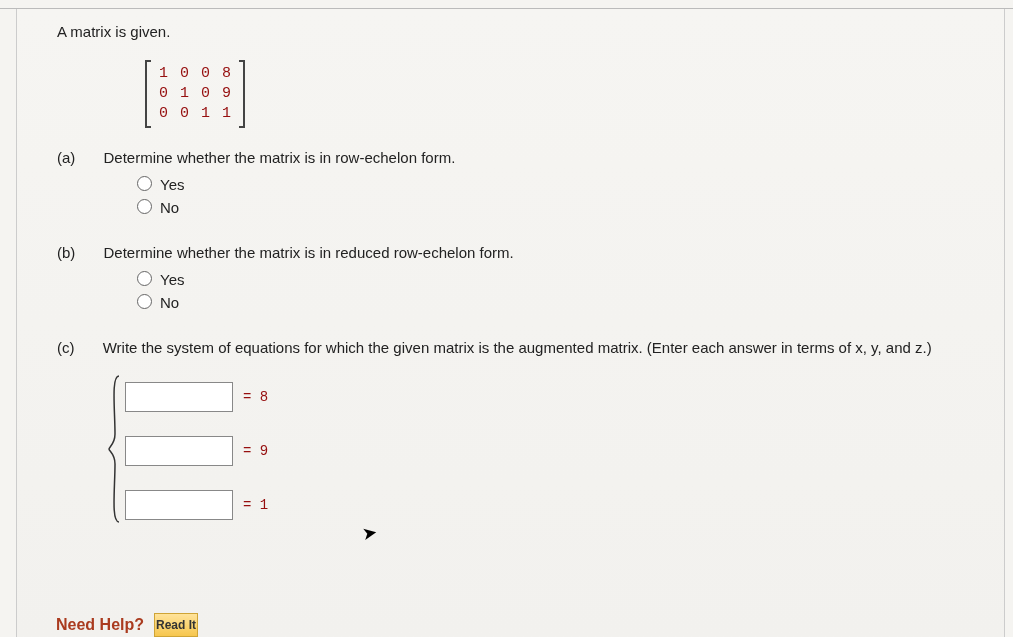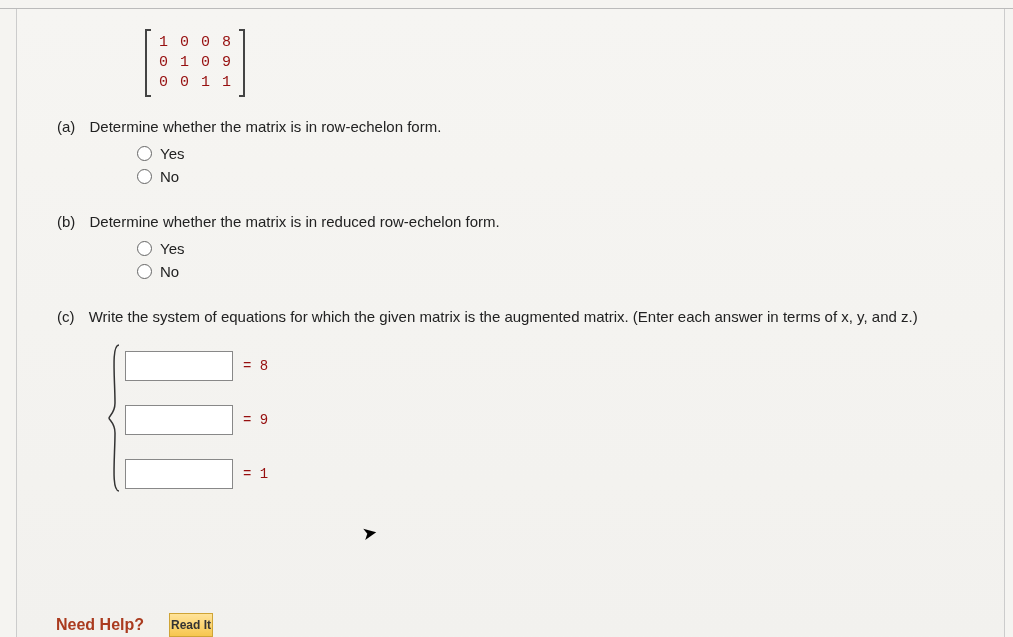--- a/index.html
+++ b/index.html
@@ -45,23 +45,23 @@
     .matrix-table td {
       font-family: "Courier New", monospace;
       font-size: 15px;
       color: #960f0f;
       text-align: center;
       padding: 0 6px;
       line-height: 20px;
     }
     .part { margin-bottom: 28px; }
     .part-label { display: inline; }
-    .part-text { display: inline; margin-left: 10px; }
+    .part-text { display: inline; margin-left: 24px; }
     .options { margin: 10px 0 0 80px; }
-    .option-row { display: flex; align-items: center; margin-bottom: 6px; }
+    .option-row { display: flex; align-items: flex-start; margin-bottom: 6px; }
     .radio {
       appearance: none;
       width: 15px; height: 15px;
       border: 1.5px solid #666;
       border-radius: 50%;
       margin-right: 8px;
       background: #fff;
       cursor: pointer;
     }
     .eq-block {
@@ -94,21 +94,21 @@
       margin-left: 10px;
       font-size: 14px;
     }
     .italic { }
     .help-row {
       position: absolute;
       bottom: 0;
       left: 56px;
       display: flex;
       align-items: center;
-      gap: 25px;
+      gap: 10px;
     }
     .need-help {
       color: #aa3b1f;
       font-weight: bold;
       font-size: 16px;
     }
     .read-it {
       background: linear-gradient(#ffe39a, #f6c64e);
       border: 1px solid #cfa436;
       font-size: 12px;
@@ -126,20 +126,21 @@
       transform: rotate(-10deg);
       pointer-events: none;
     }
   </style>
 </head>
 <body>
 
 <div class="top-border"></div>
 <div class="content">
 
+  <div class="intro">A matrix is given.</div>
 
   <div class="matrix-wrap">
     <div class="lbrak"></div>
     <table class="matrix-table">
       <tbody>
           <tr>
         <td>1</td>
         <td>0</td>
         <td>0</td>
         <td>8</td>

